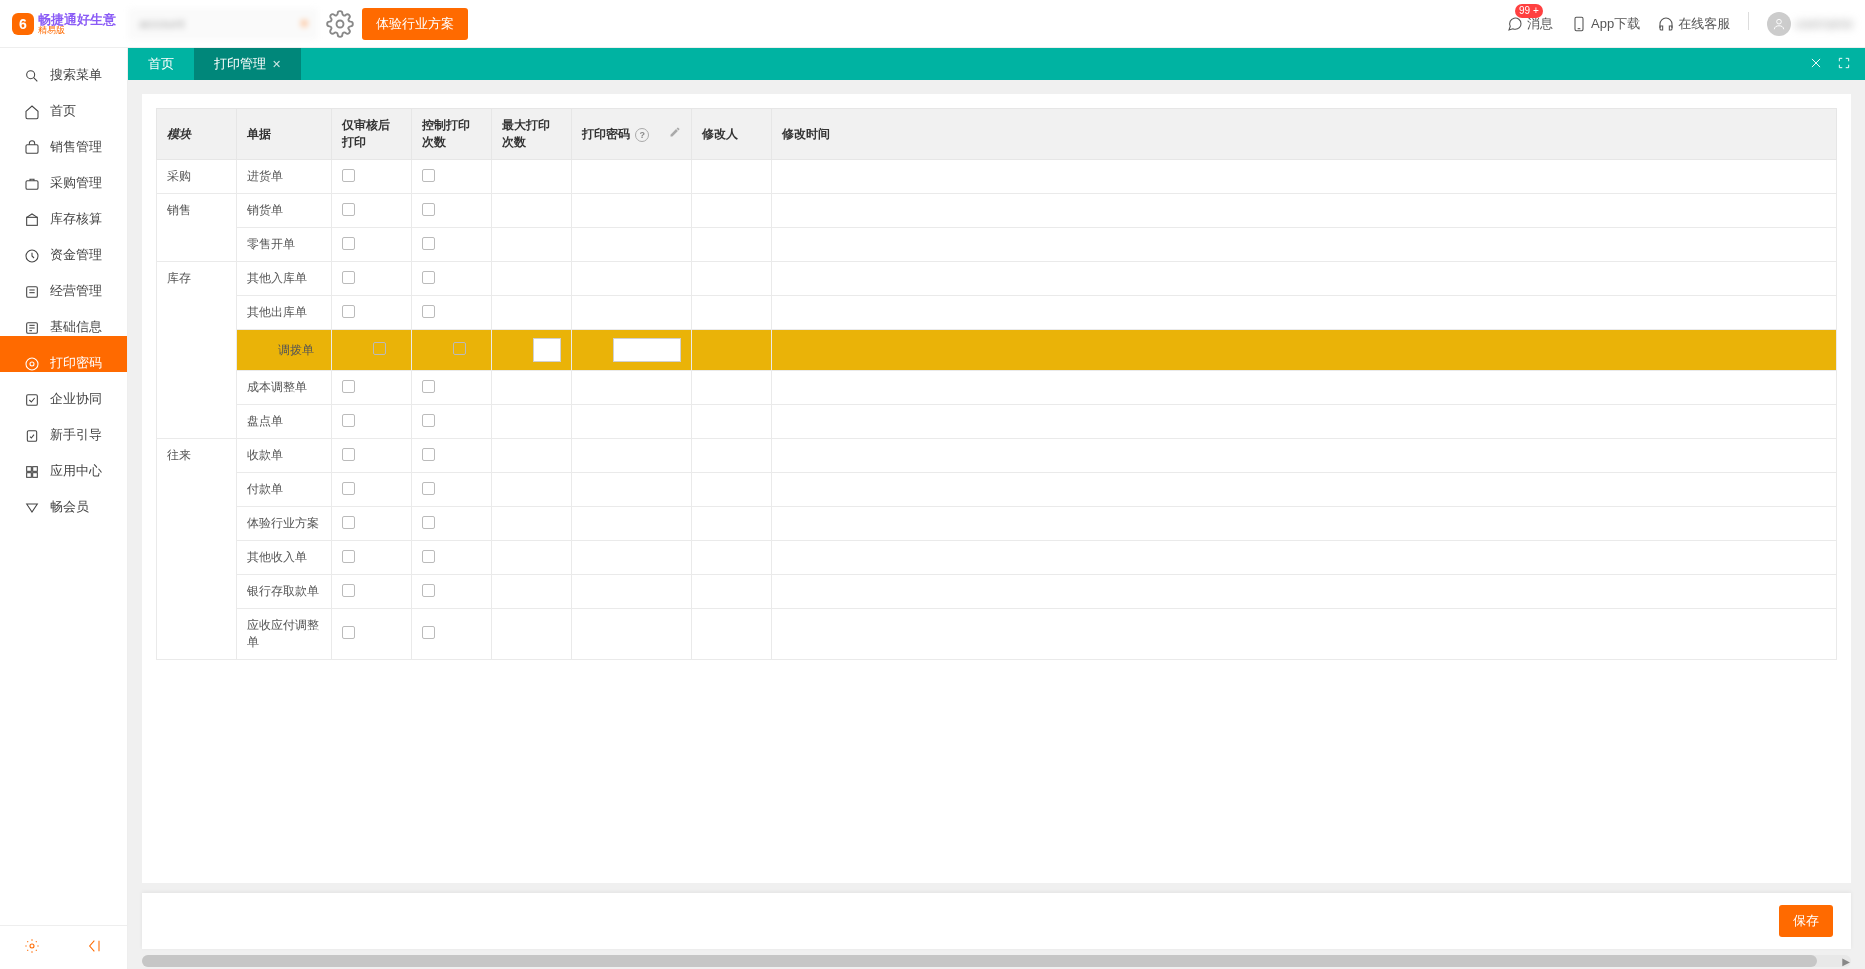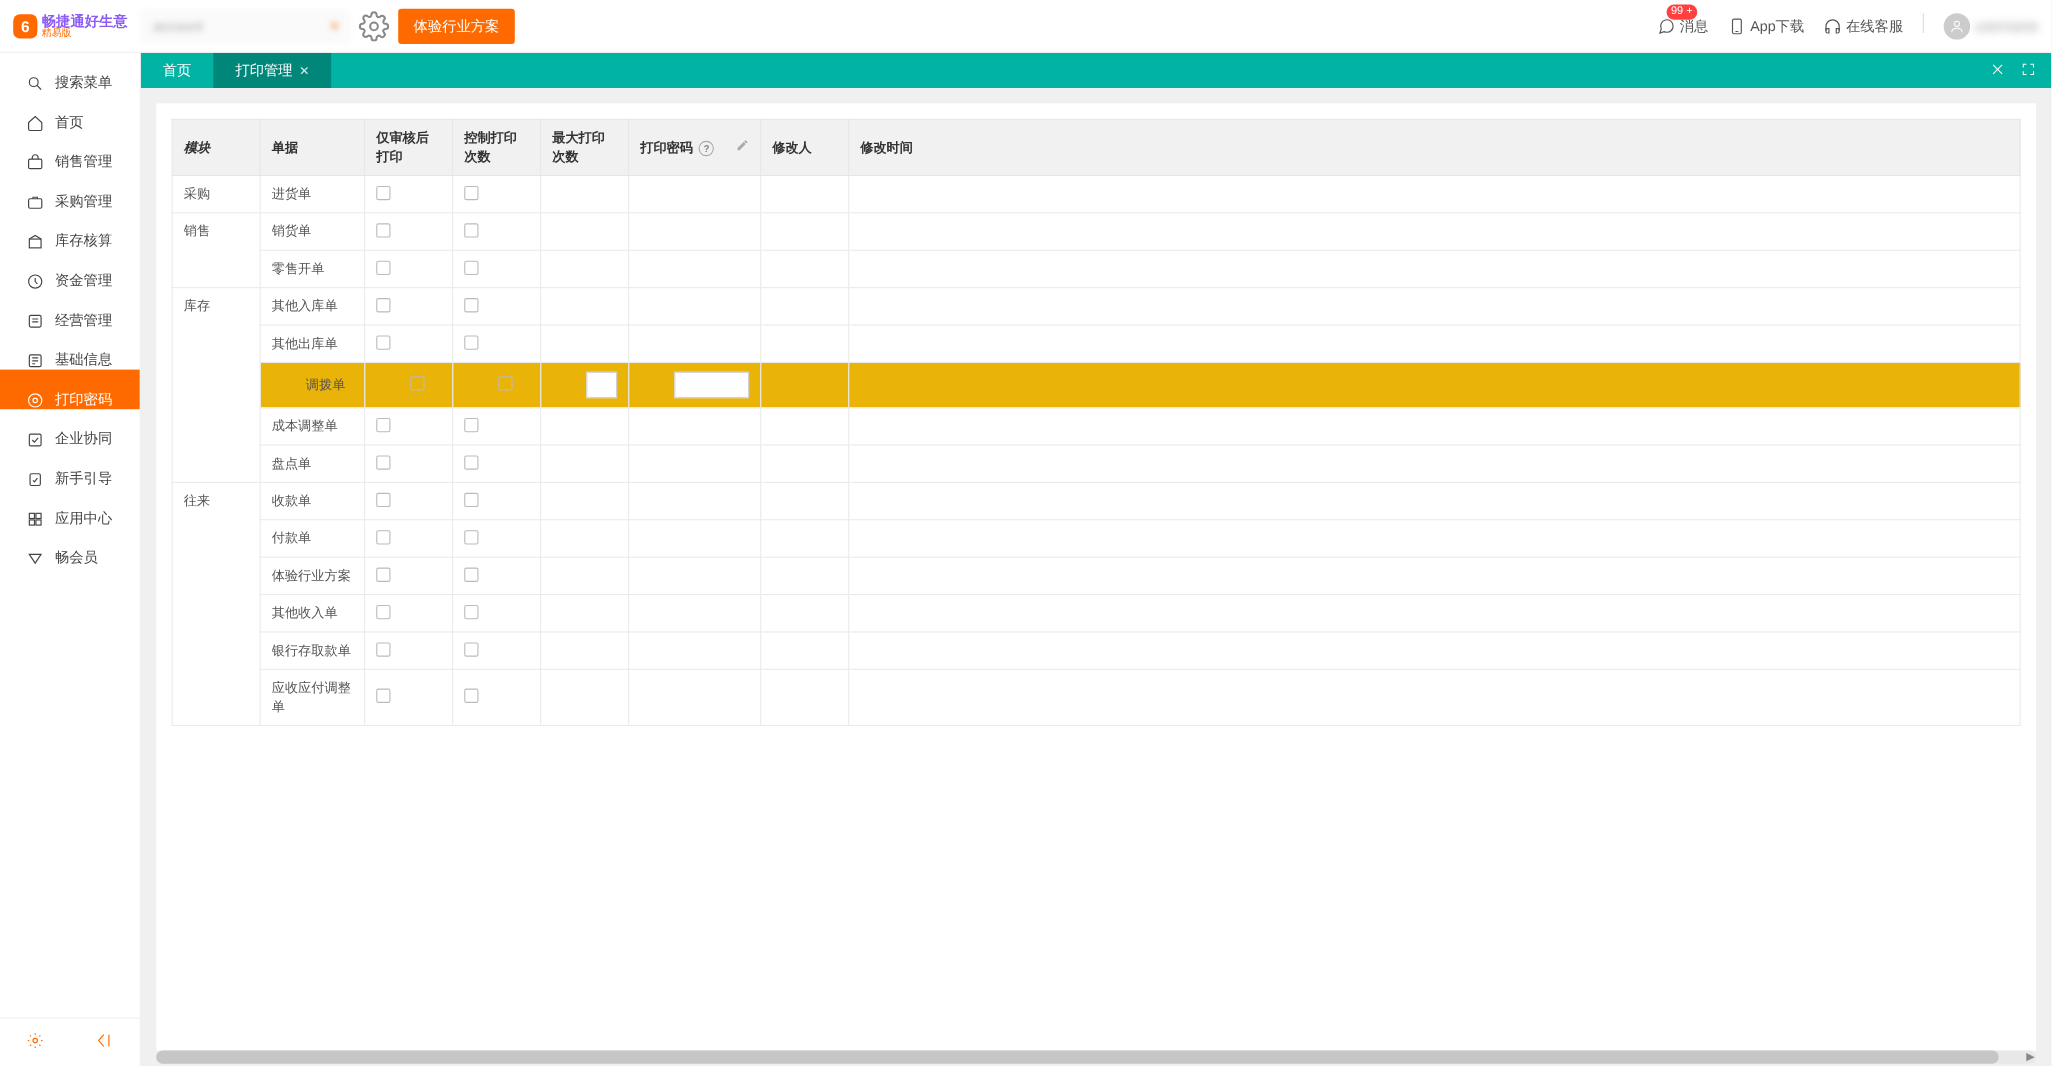--- a/index.html
+++ b/index.html
@@ -459,20 +459,23 @@
                 <td><span class="cb"></span></td>
                 <td></td>
                 <td></td>
                 <td></td>
                 <td></td>
               </tr>
             </tbody>
         </table>
       </div>
 
+      <div class="footerbar">
+        <button class="primary-btn">保存</button>
+      </div>
 
       <div class="hscroll">
         <span class="arrow l">◀</span>
         <div class="thumb"></div>
         <span class="arrow r">▶</span>
       </div>
 
     </div>
 
   </div>

